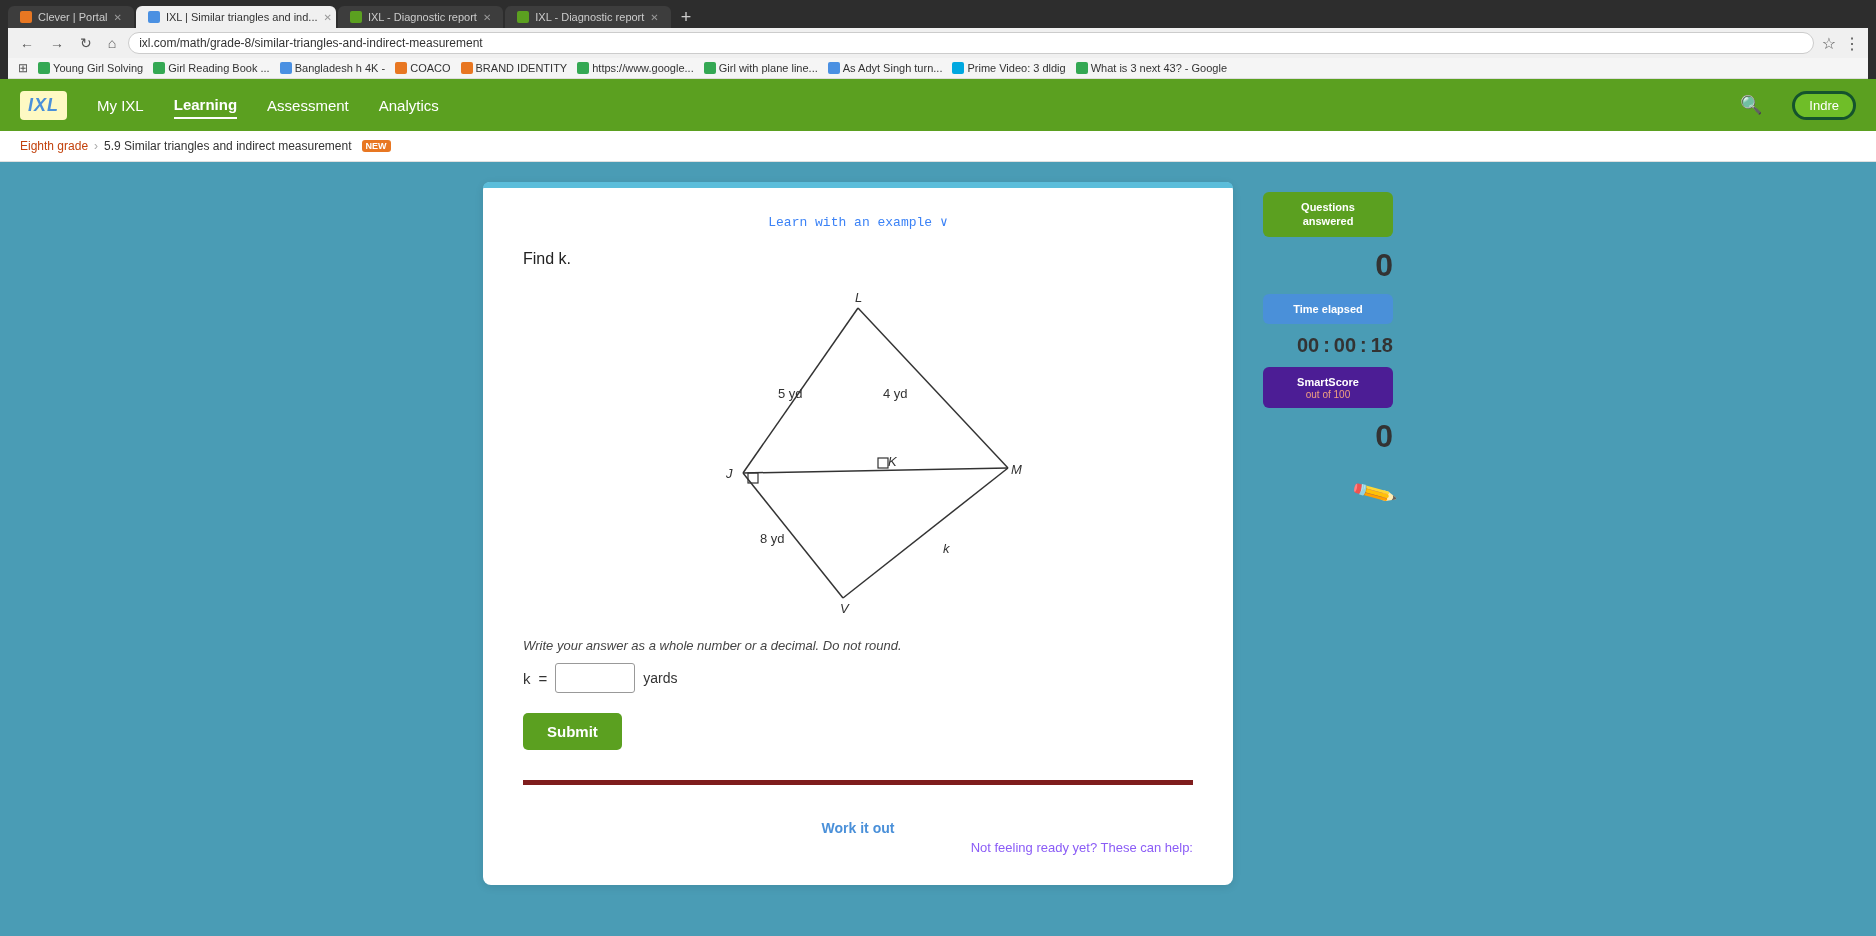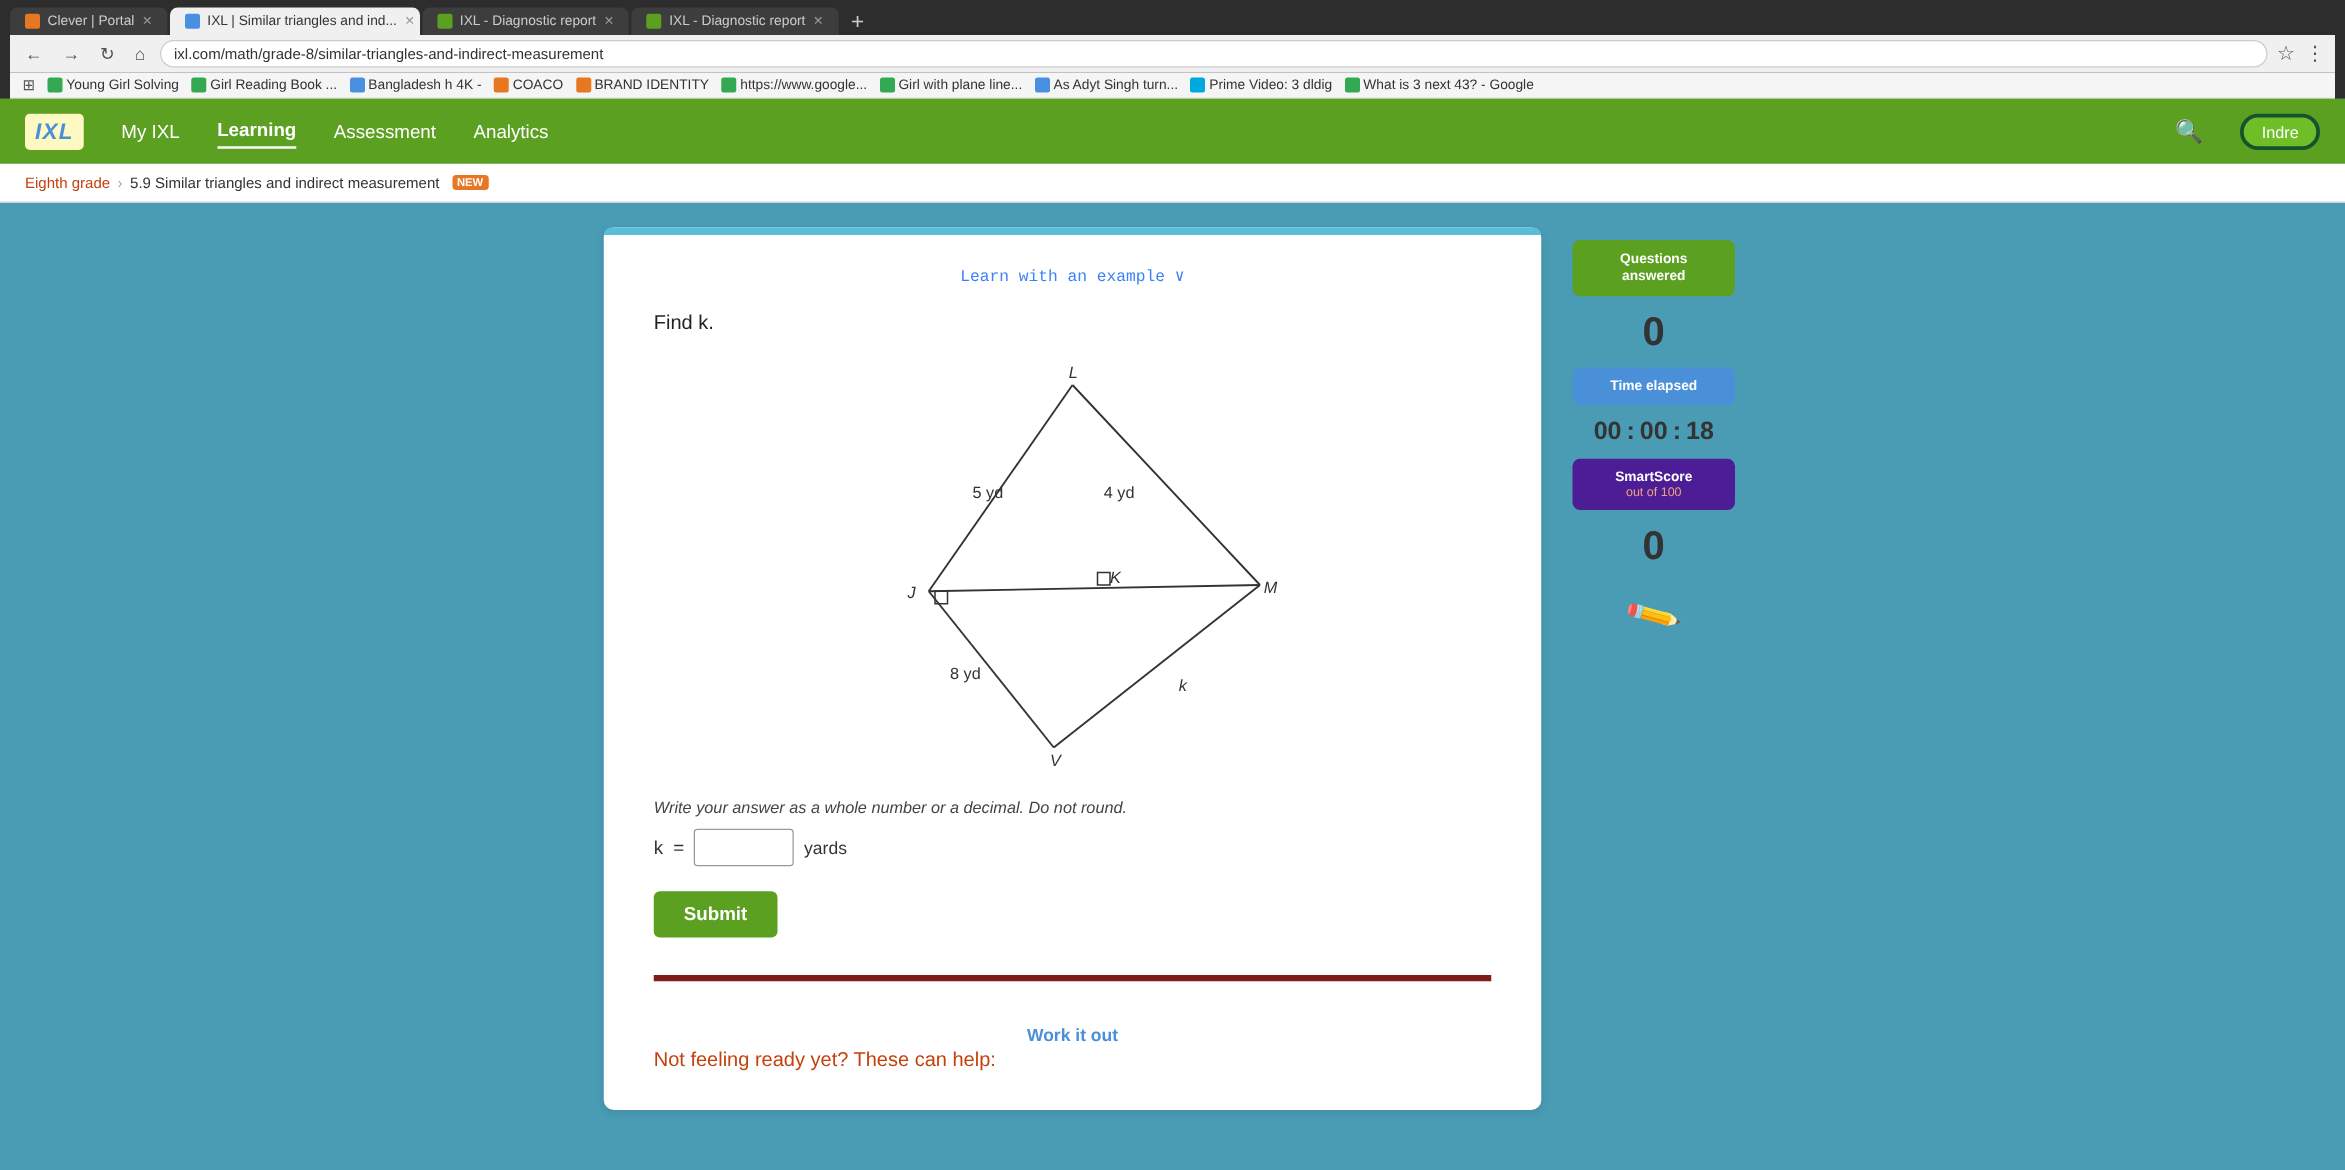--- a/index.html
+++ b/index.html
@@ -313,31 +313,31 @@
     .work-it-out {
       text-align: center;
       margin-top: 20px;
       color: #4a90d9;
       font-size: 14px;
       font-weight: bold;
       cursor: pointer;
     }
 
     .not-ready {
-      text-align: left;
-      color: #c2410c;
-      font-size: 16px;
+      text-align: right;
+      color: #8b5cf6;
+      font-size: 13px;
       margin-top: 4px;
     }
 
     
     .sidebar-stats {
       display: flex;
       flex-direction: column;
-      align-items: center;
+      align-items: flex-end;
       gap: 10px;
       width: 140px;
       padding-top: 10px;
     }
 
     .stat-box {
       border-radius: 6px;
       padding: 8px 16px;
       text-align: center;
       width: 130px;

